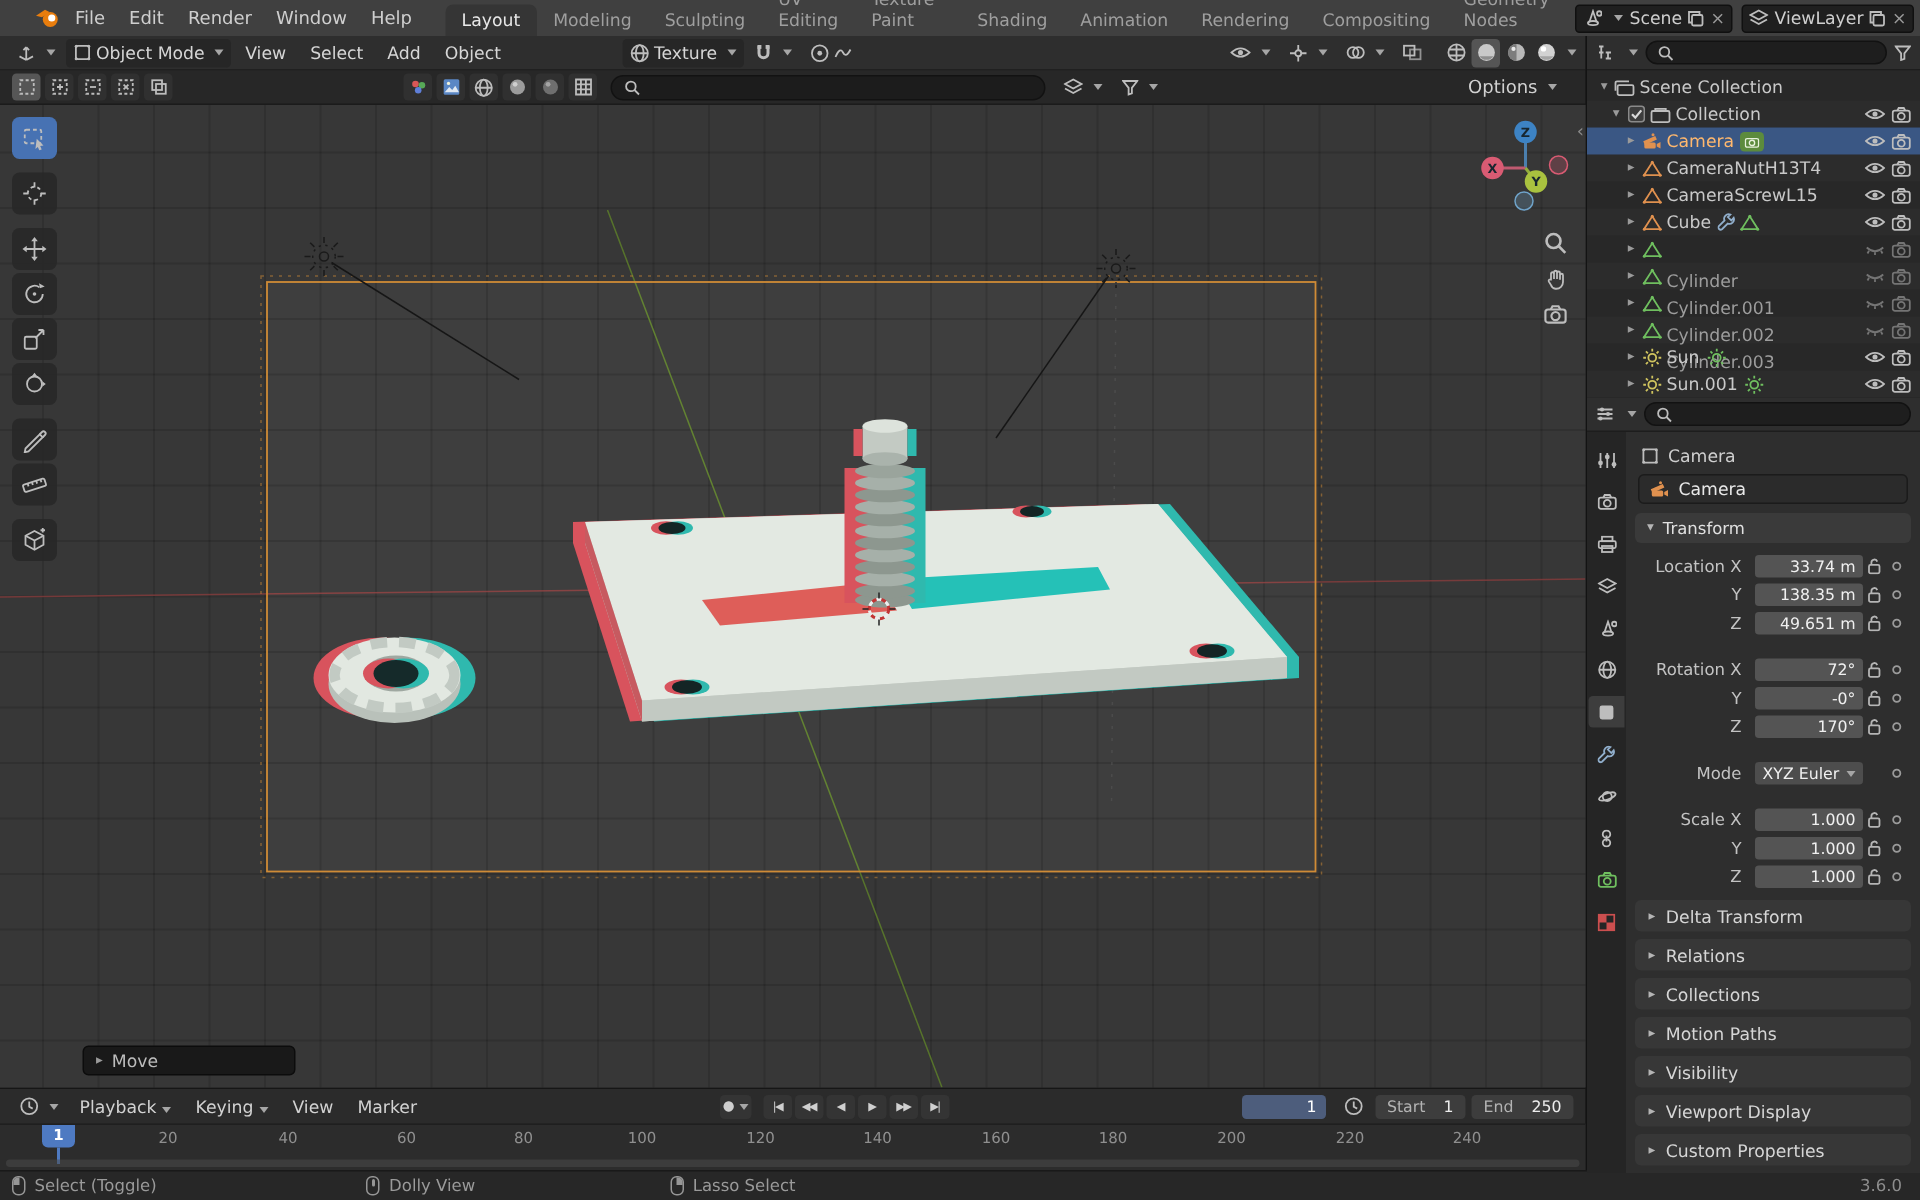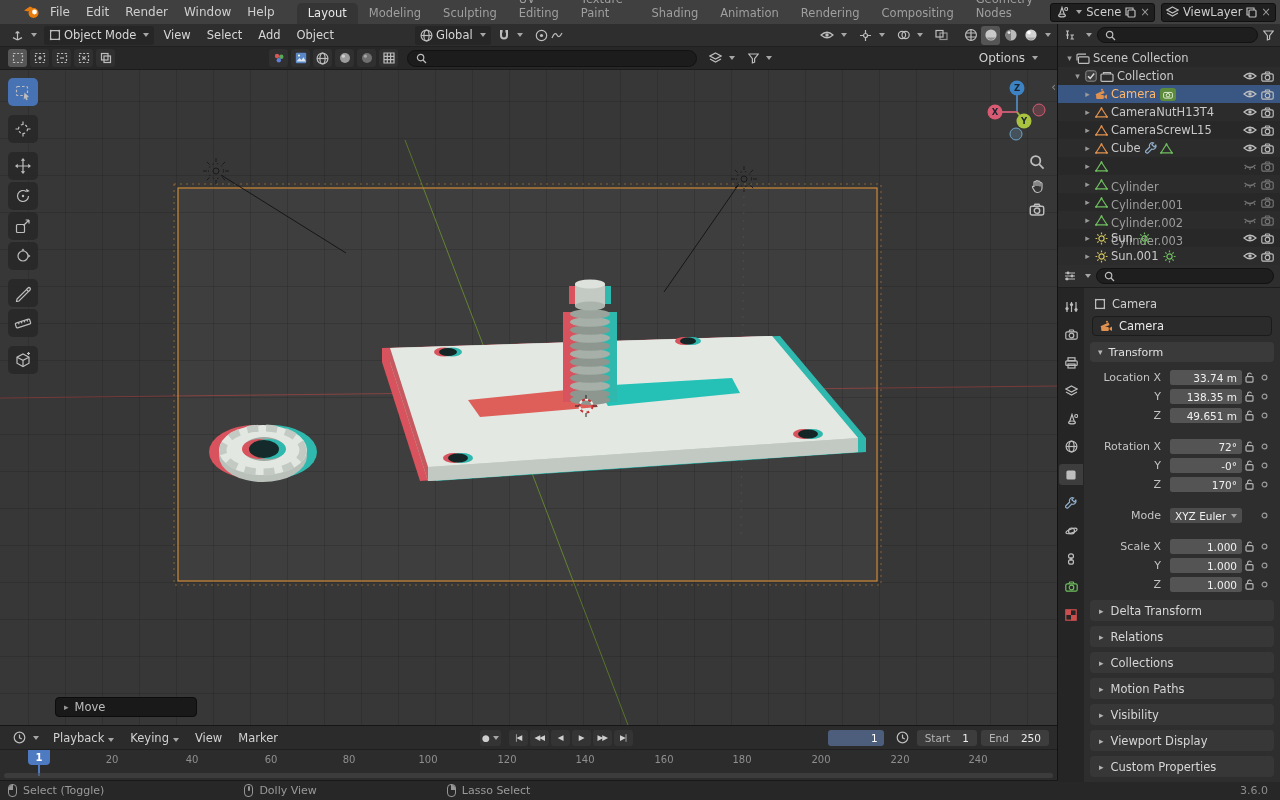--- a/index.html
+++ b/index.html
@@ -223,21 +223,21 @@
         <span class="menu">Object</span>
         <span style="width:70px;"></span>
         <span class="hbtn box">
             <span class="ic">
               <svg width="13" height="13" viewBox="0 0 13 13">
                 <circle cx="6.5" cy="6.5" r="5.4" fill="none" stroke="currentColor" stroke-width="1.2"></circle>
                 <ellipse cx="6.5" cy="6.5" rx="2.6" ry="5.4" fill="none" stroke="currentColor" stroke-width="1.2"></ellipse>
                 <path d="M1.2 6.5h10.6" fill="none" stroke="currentColor" stroke-width="1.2"></path>
               </svg>
             </span>
-            <span>Global</span>
+            <span>Texture</span>
             <span class="caret"></span>
           </span>
         <span class="hbtn">
             <span class="ic">
               <svg width="12" height="13" viewBox="0 0 12 13">
                 <path d="M3 1.5v5a3 3 0 0 0 6 0v-5" fill="none" stroke="currentColor" stroke-width="2"></path>
                 <rect x="2" y="1" width="2.6" height="2.6" fill="currentColor"></rect>
                 <rect x="7.4" y="1" width="2.6" height="2.6" fill="currentColor"></rect>
               </svg>
             </span>

